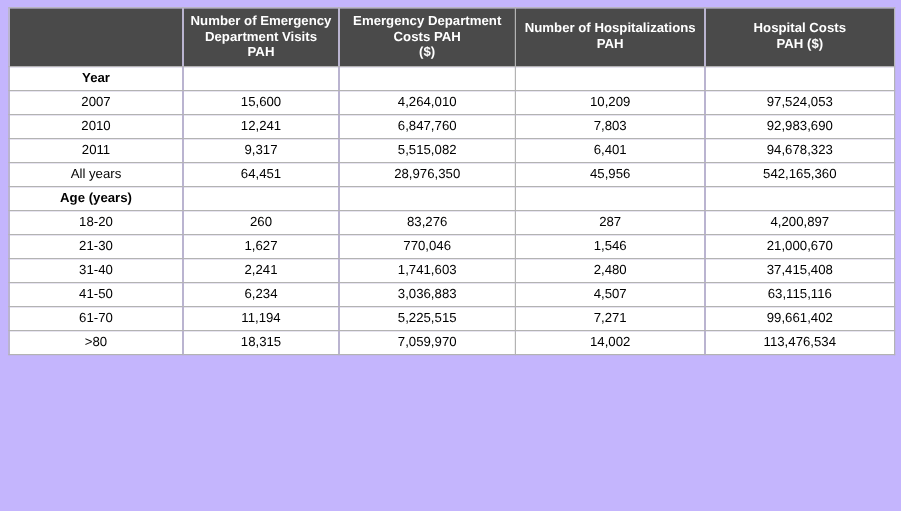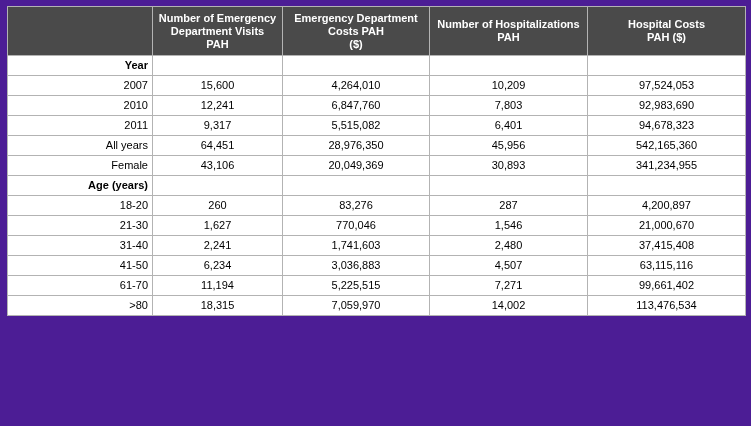--- a/index.html
+++ b/index.html
@@ -6,21 +6,21 @@
     margin: 0;
     padding: 0;
     background: #ffffff;
     font-family: "Liberation Sans", sans-serif;
   }
   .page {
     width: 751px;
     height: 426px;
     box-sizing: border-box;
     padding: 6px 7px;
-    background: #4c1d95;
+    background: #c4b5fd;
     overflow: hidden;
   }
   table.data-table {
     border-collapse: collapse;
     table-layout: fixed;
     width: 738px;
   }
   .data-table th,
   .data-table td {
     border: 1px solid #b3b3b3;
@@ -40,21 +40,21 @@
     line-height: 13px;
     padding: 2px 4px;
   }
   .data-table tbody td {
     height: 19px;
     line-height: 13px;
     background: #ffffff;
   }
   .data-table td.section-label,
   .data-table td.row-label {
-    text-align: right;
+    text-align: center;
   }
   .data-table td.section-label {
     font-weight: bold;
   }
 </style>
 </head>
 <body>
 
 <div class="page">
   <table class="data-table">
@@ -110,27 +110,20 @@
           <td>94,678,323</td>
         </tr>
         <tr>
           <td class="row-label">All years</td>
           <td>64,451</td>
           <td>28,976,350</td>
           <td>45,956</td>
           <td>542,165,360</td>
         </tr>
         <tr>
-          <td class="row-label">Female</td>
-          <td>43,106</td>
-          <td>20,049,369</td>
-          <td>30,893</td>
-          <td>341,234,955</td>
-        </tr>
-        <tr>
           <td class="section-label">Age (years)</td>
           <td></td>
           <td></td>
           <td></td>
           <td></td>
         </tr>
         <tr>
           <td class="row-label">18-20</td>
           <td>260</td>
           <td>83,276</td>

